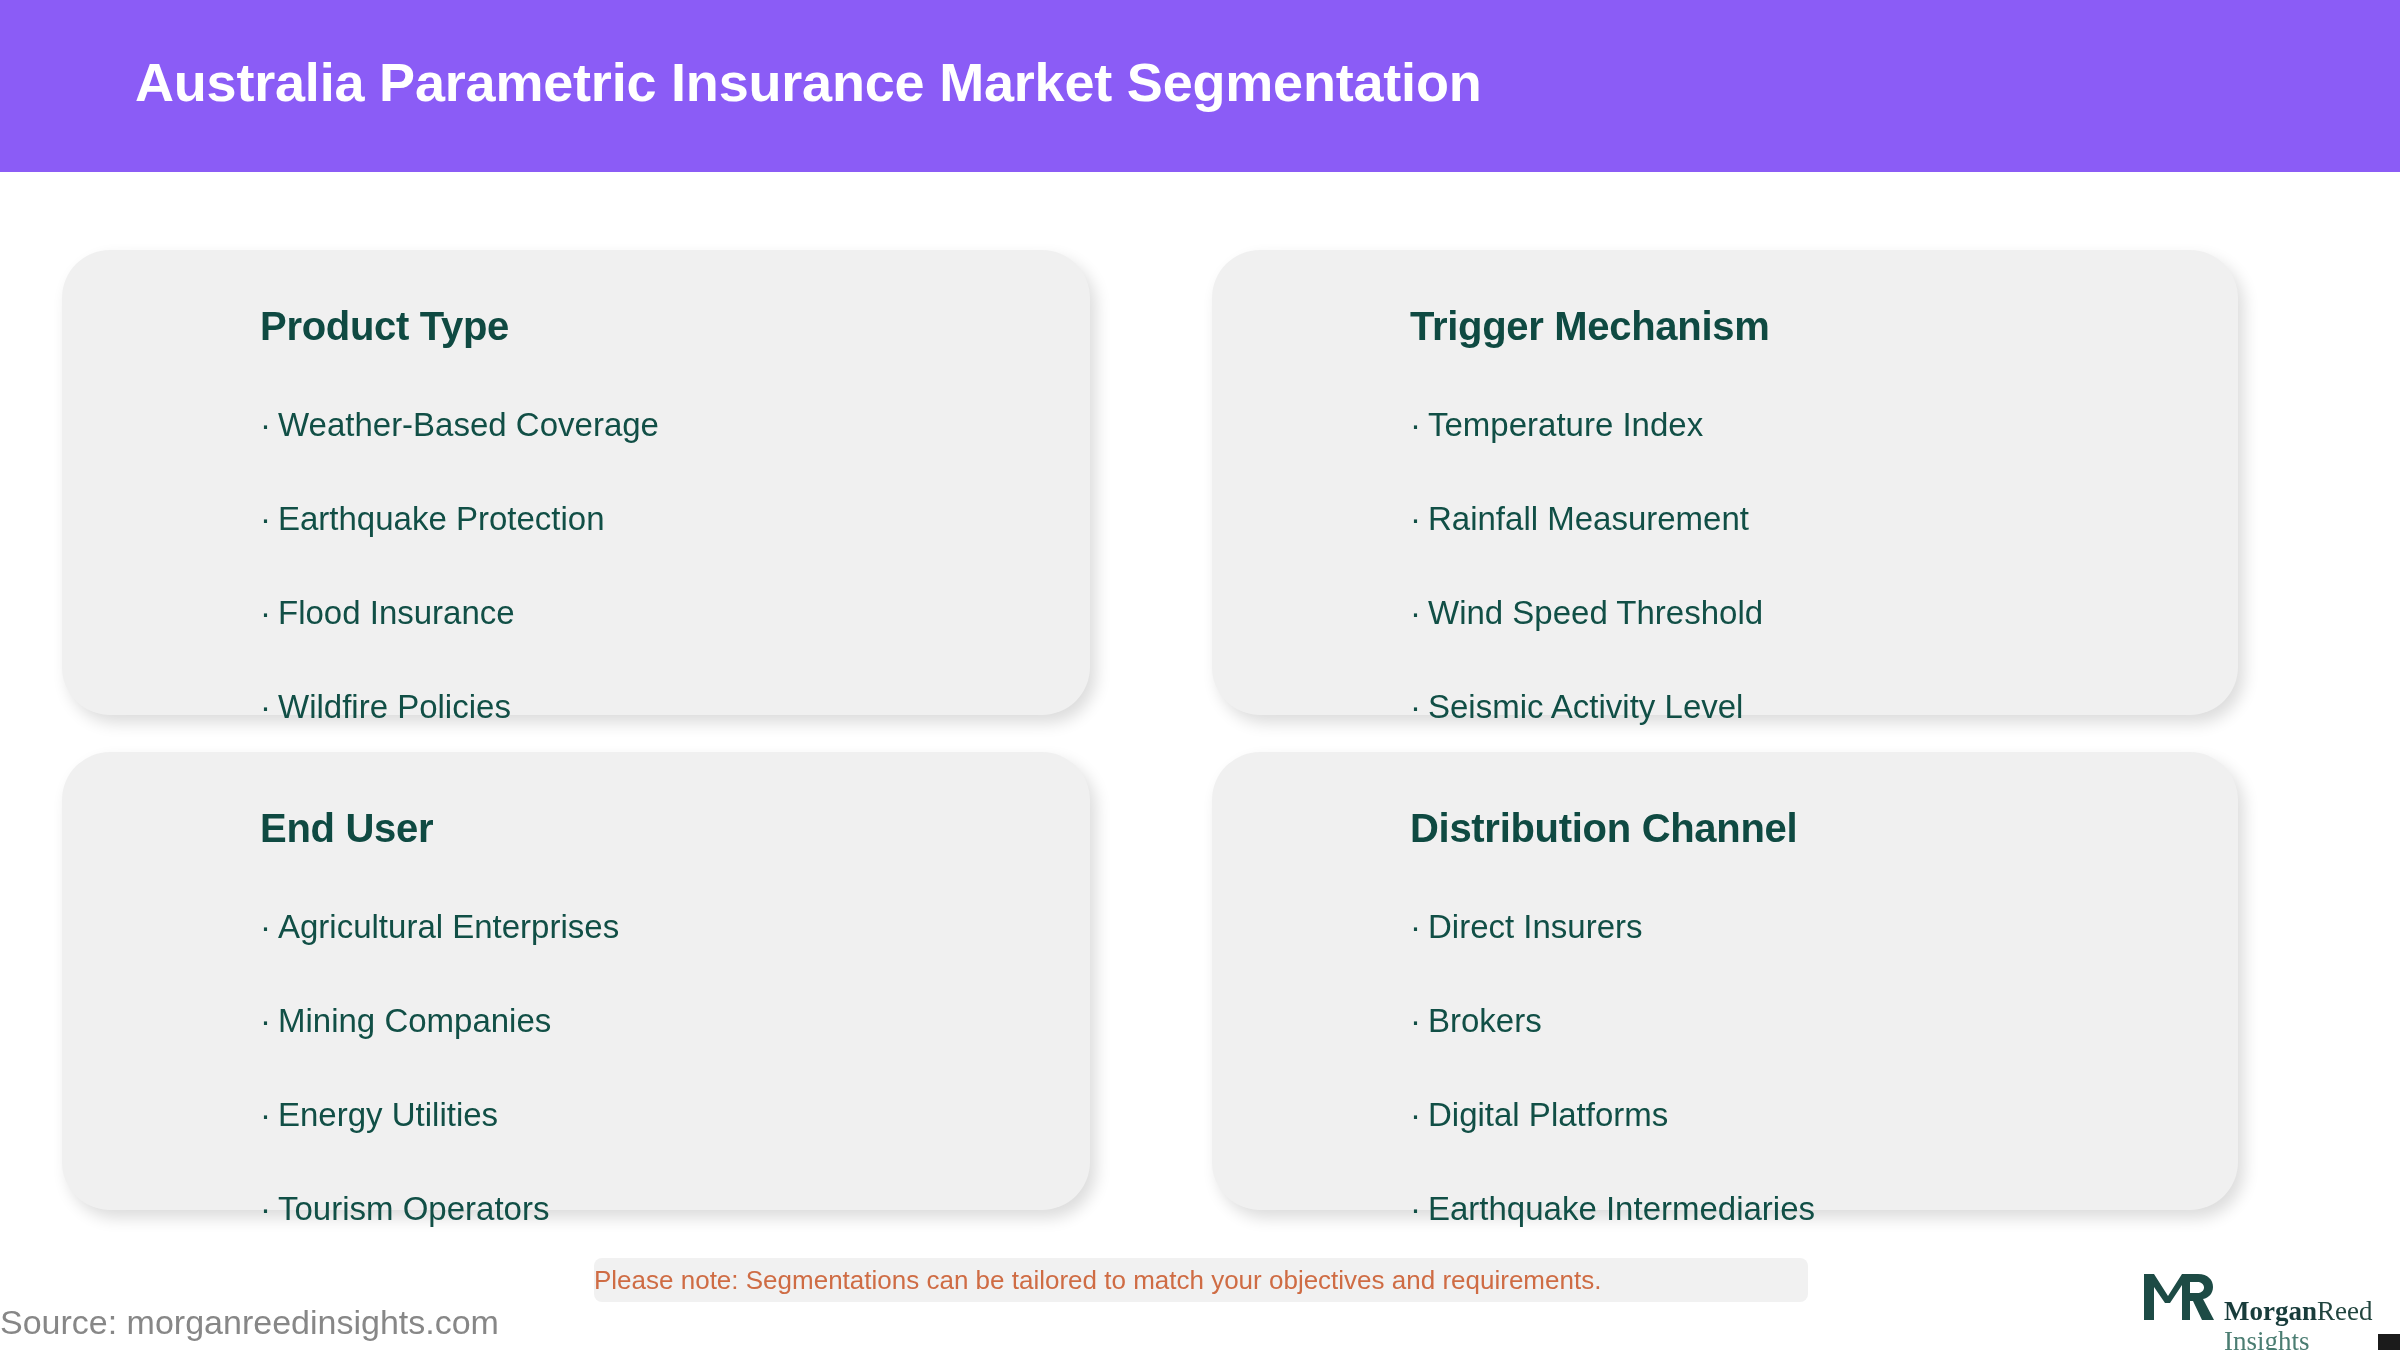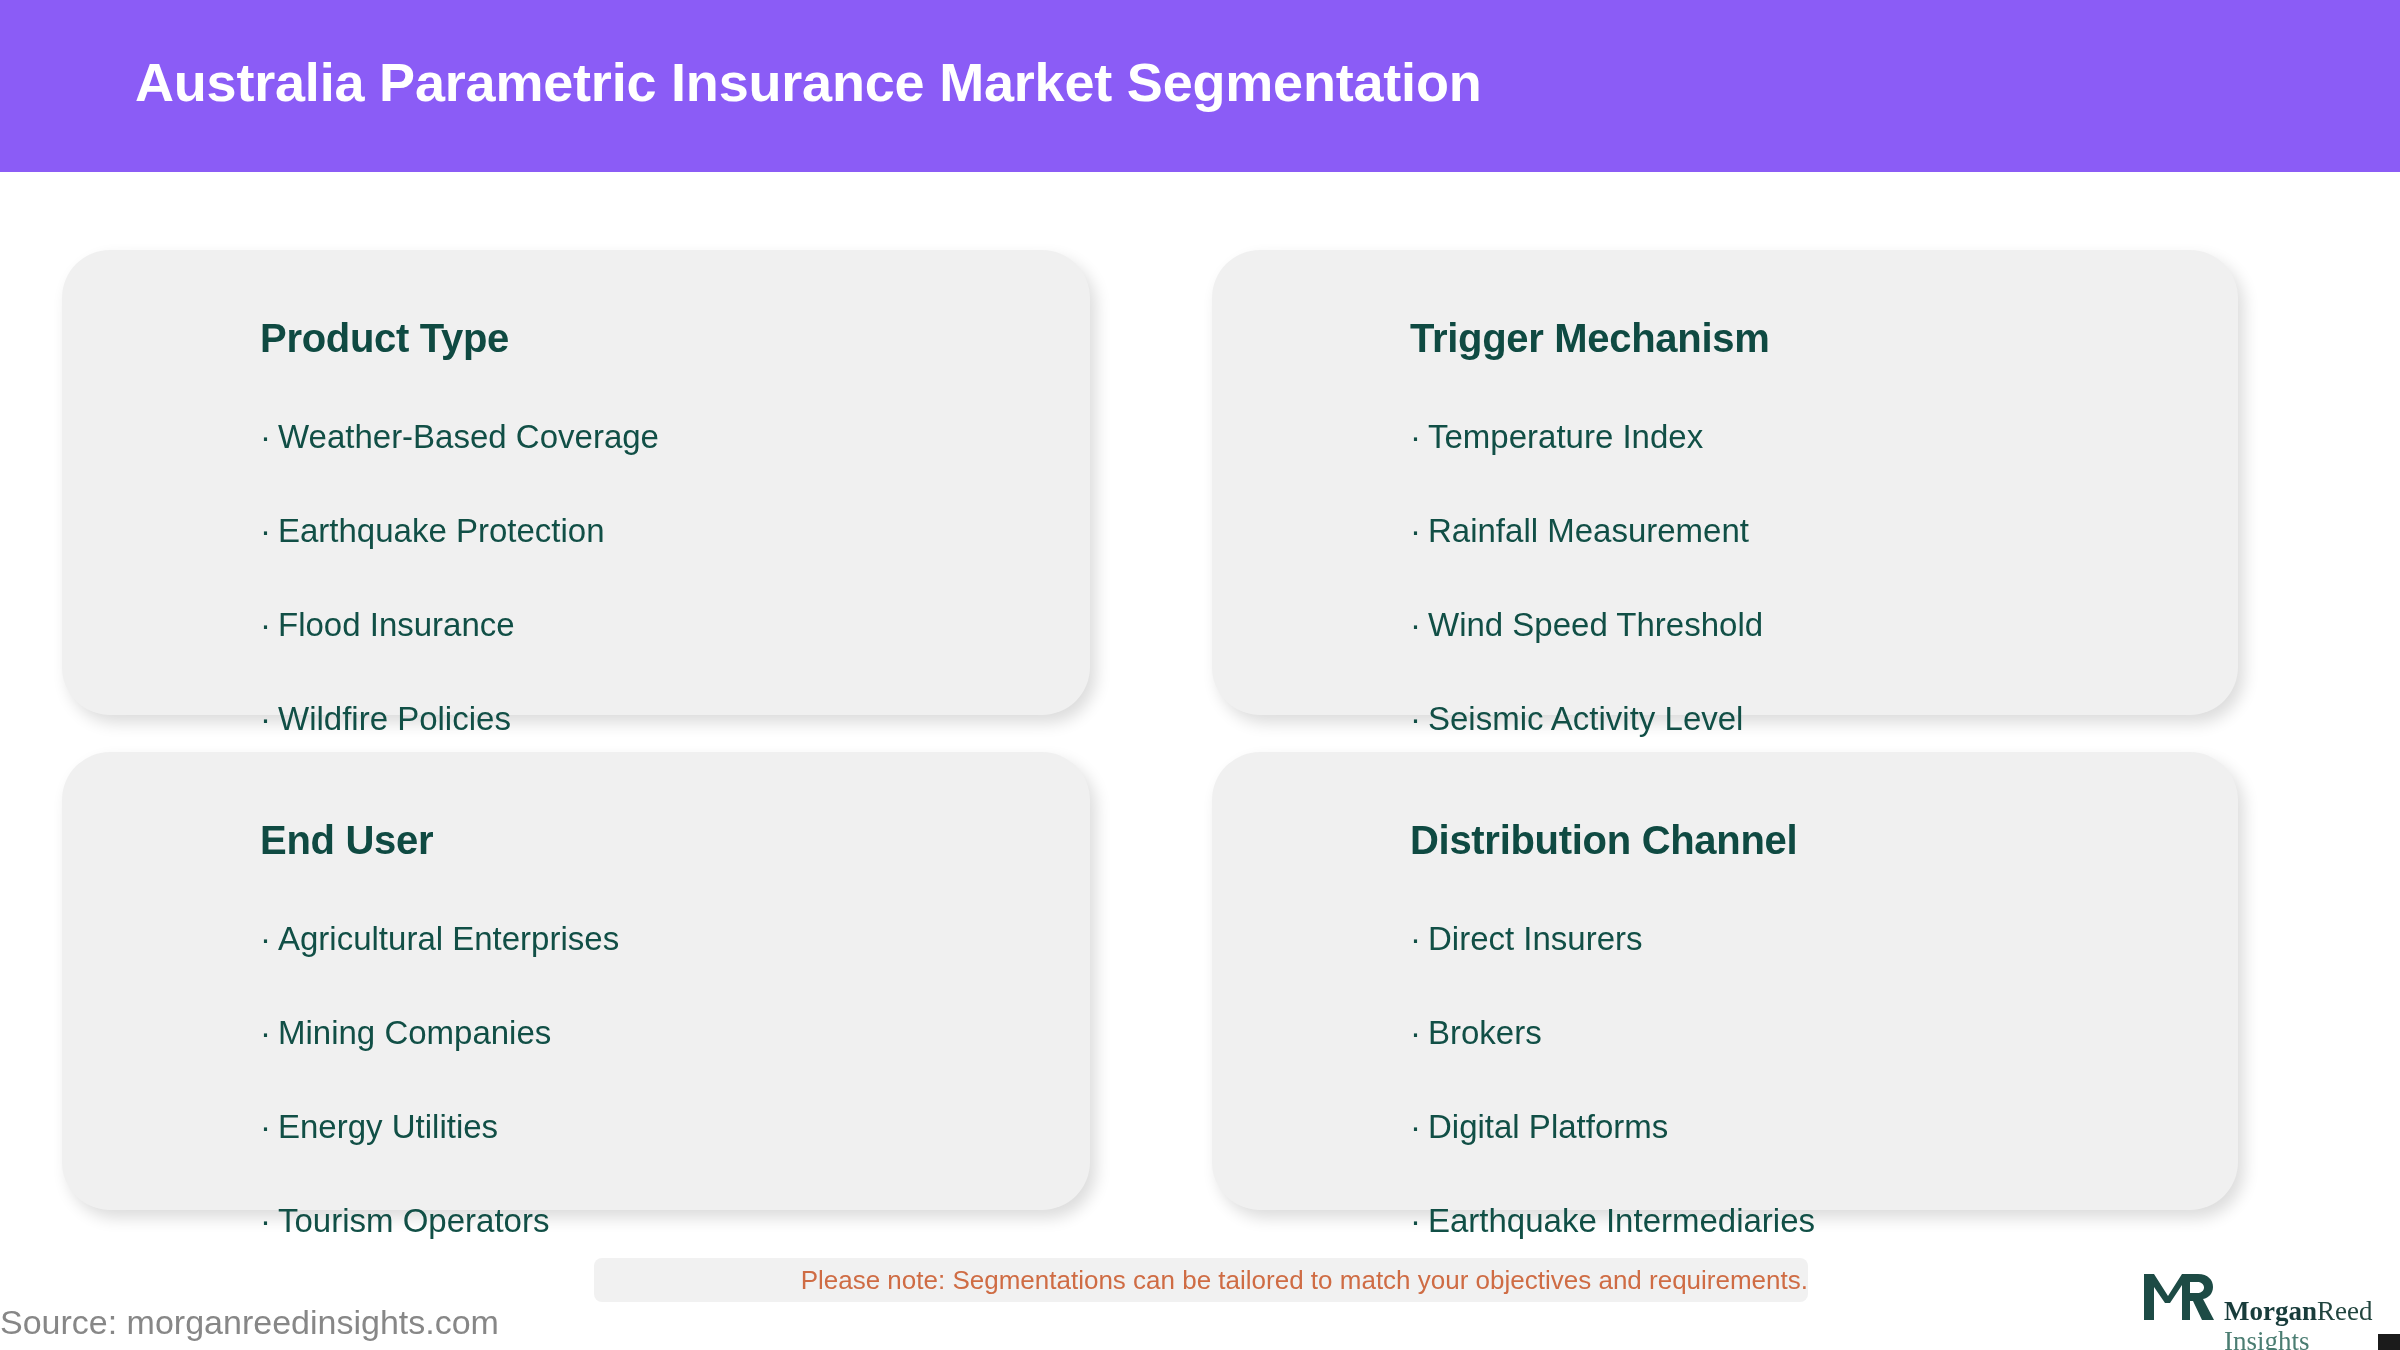--- a/index.html
+++ b/index.html
@@ -62,21 +62,21 @@
     position: absolute;
     left: 198px;
     top: 48px;
     right: 30px;
   }
   .card-heading {
     font-size: 40px;
     font-weight: bold;
     color: #0F4A42;
     line-height: 56px;
-    margin: 12px 0 4px 0;
+    margin: 0 0 4px 0;
     letter-spacing: -0.3px;
     white-space: nowrap;
   }
   .card-list {
     list-style: none;
     margin: 0;
     padding: 0;
   }
   .card-list li {
     font-size: 33px;
@@ -96,21 +96,21 @@
   .note-pill {
     position: absolute;
     left: 594px;
     top: 1258px;
     width: 1214px;
     height: 44px;
     background: #F1F1F1;
     border-radius: 8px;
     display: flex;
     align-items: center;
-    justify-content: flex-end;
+    justify-content: flex-start;
     box-sizing: border-box;
   }
   .note-text {
     font-size: 26px;
     color: #CF6C44;
     white-space: nowrap;
     line-height: 30px;
   }
   .source-text {
     position: absolute;

